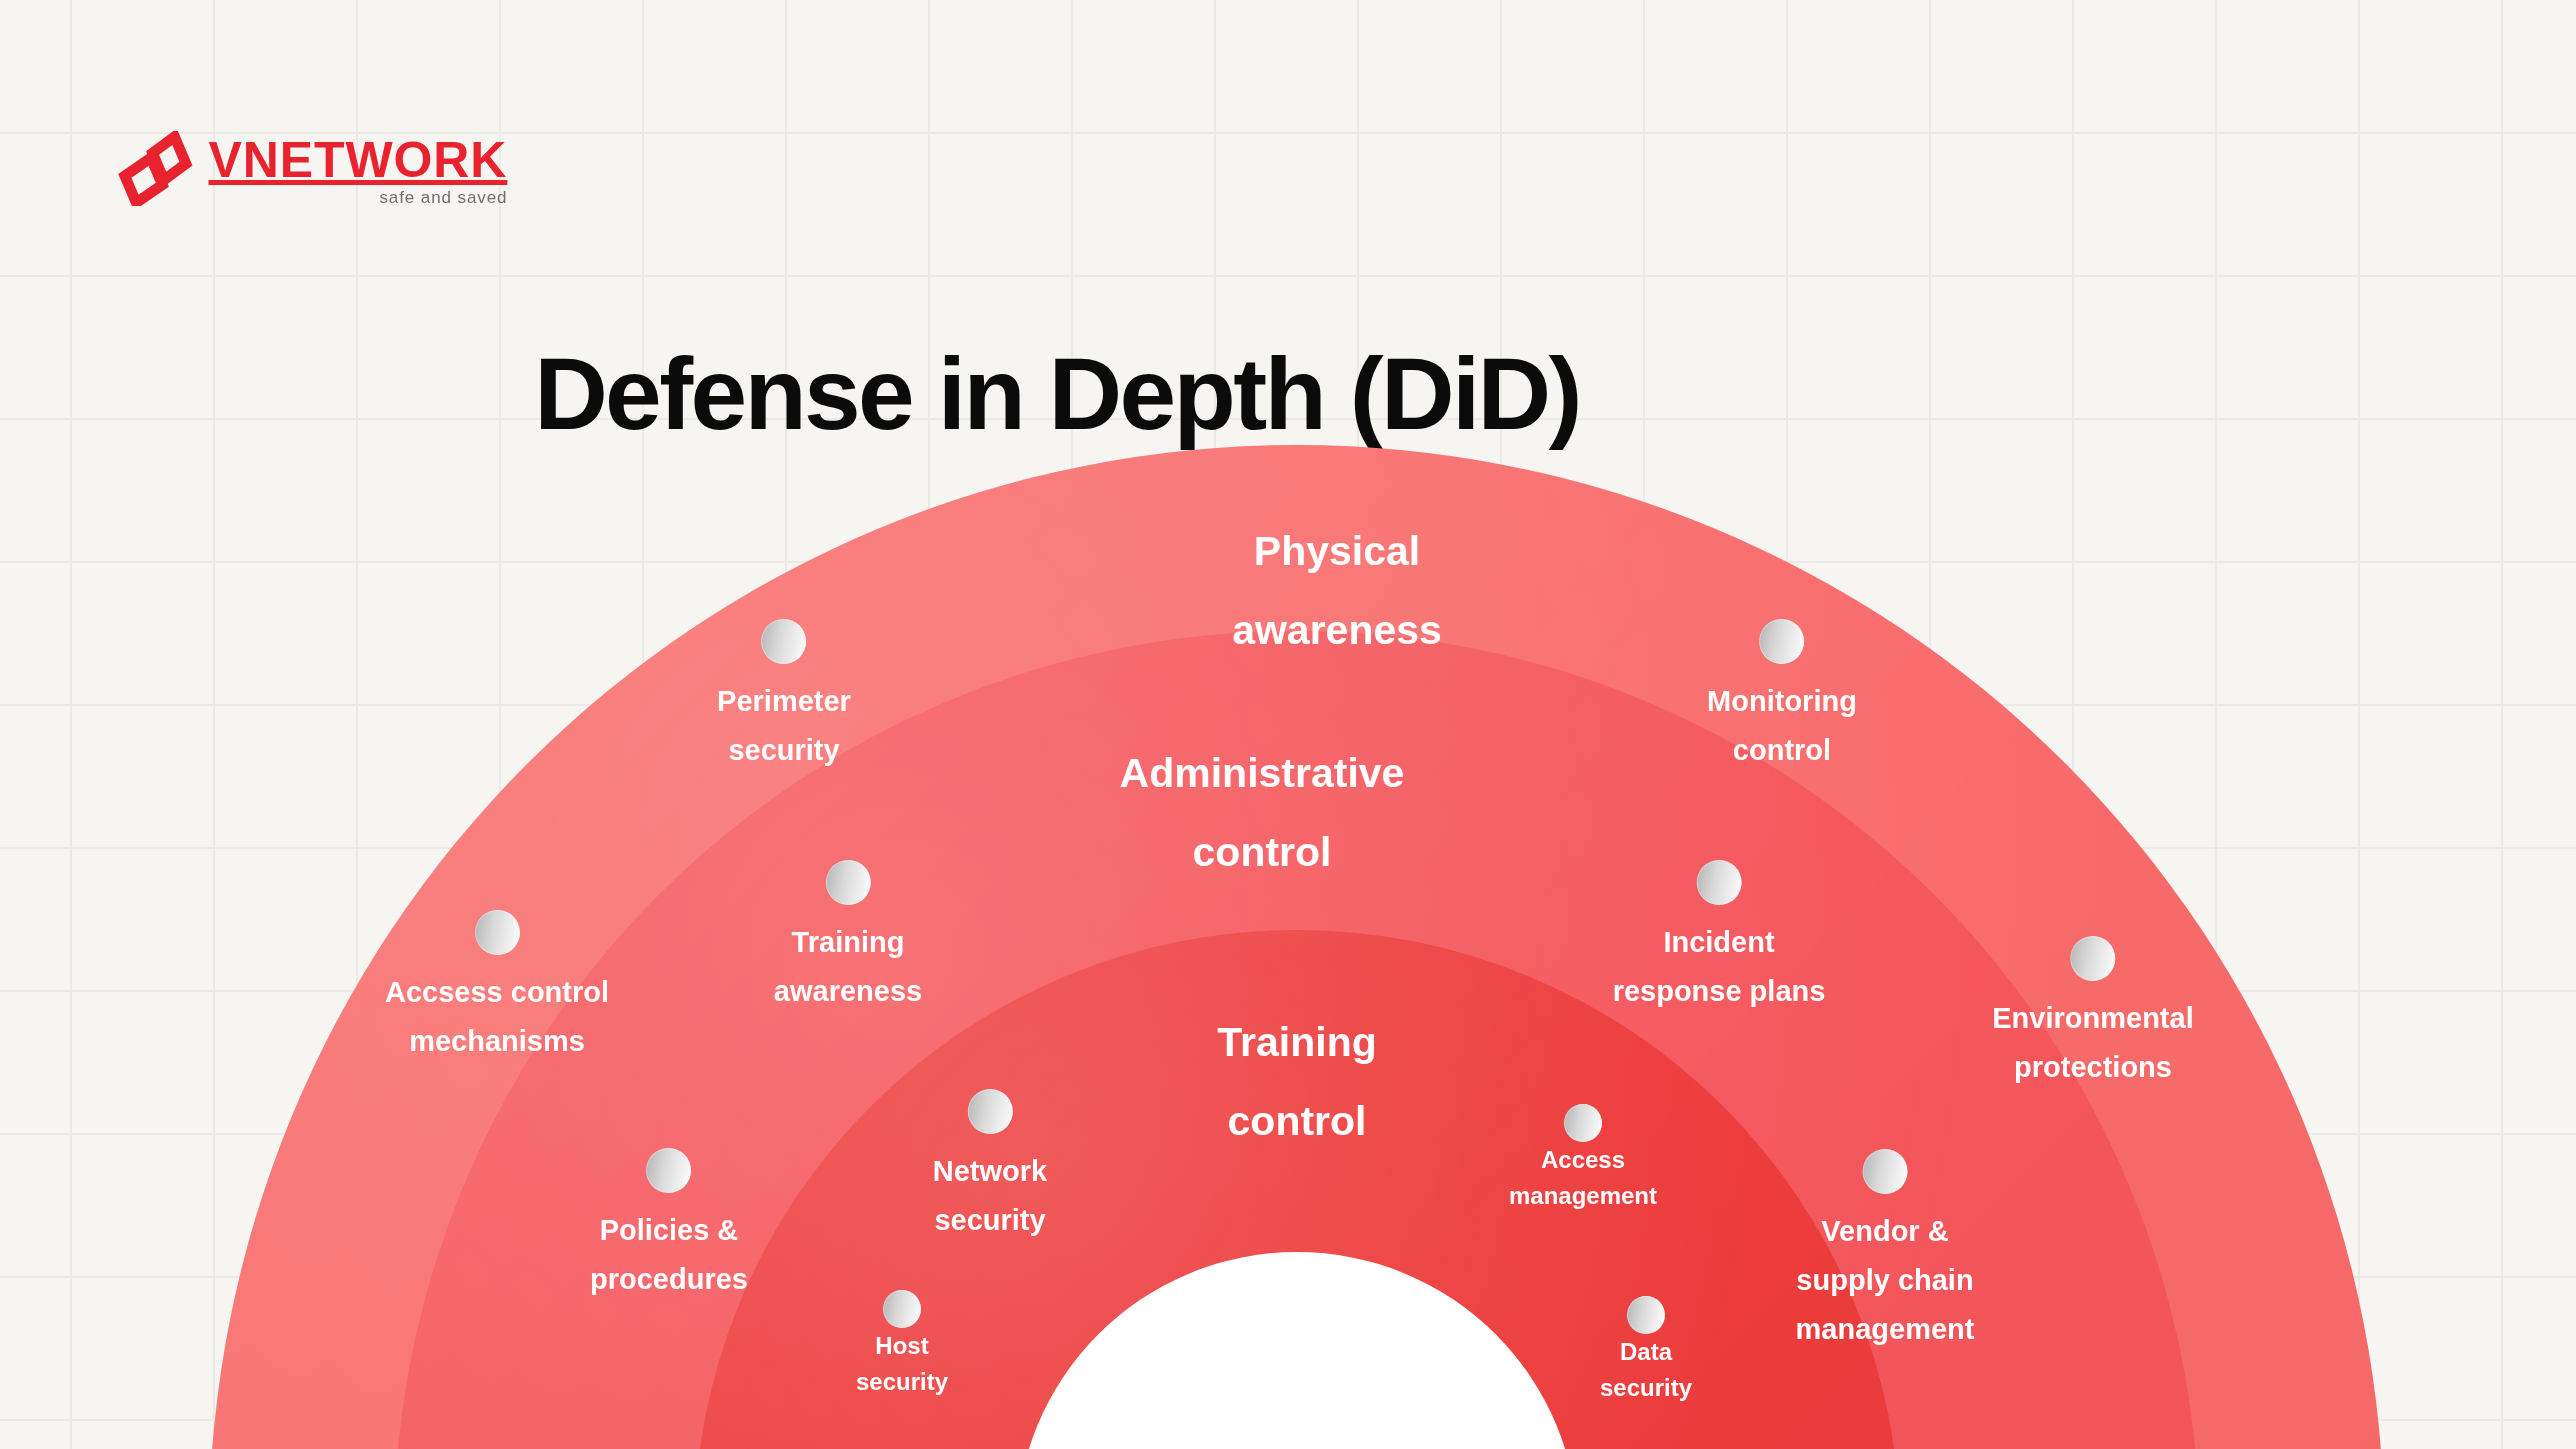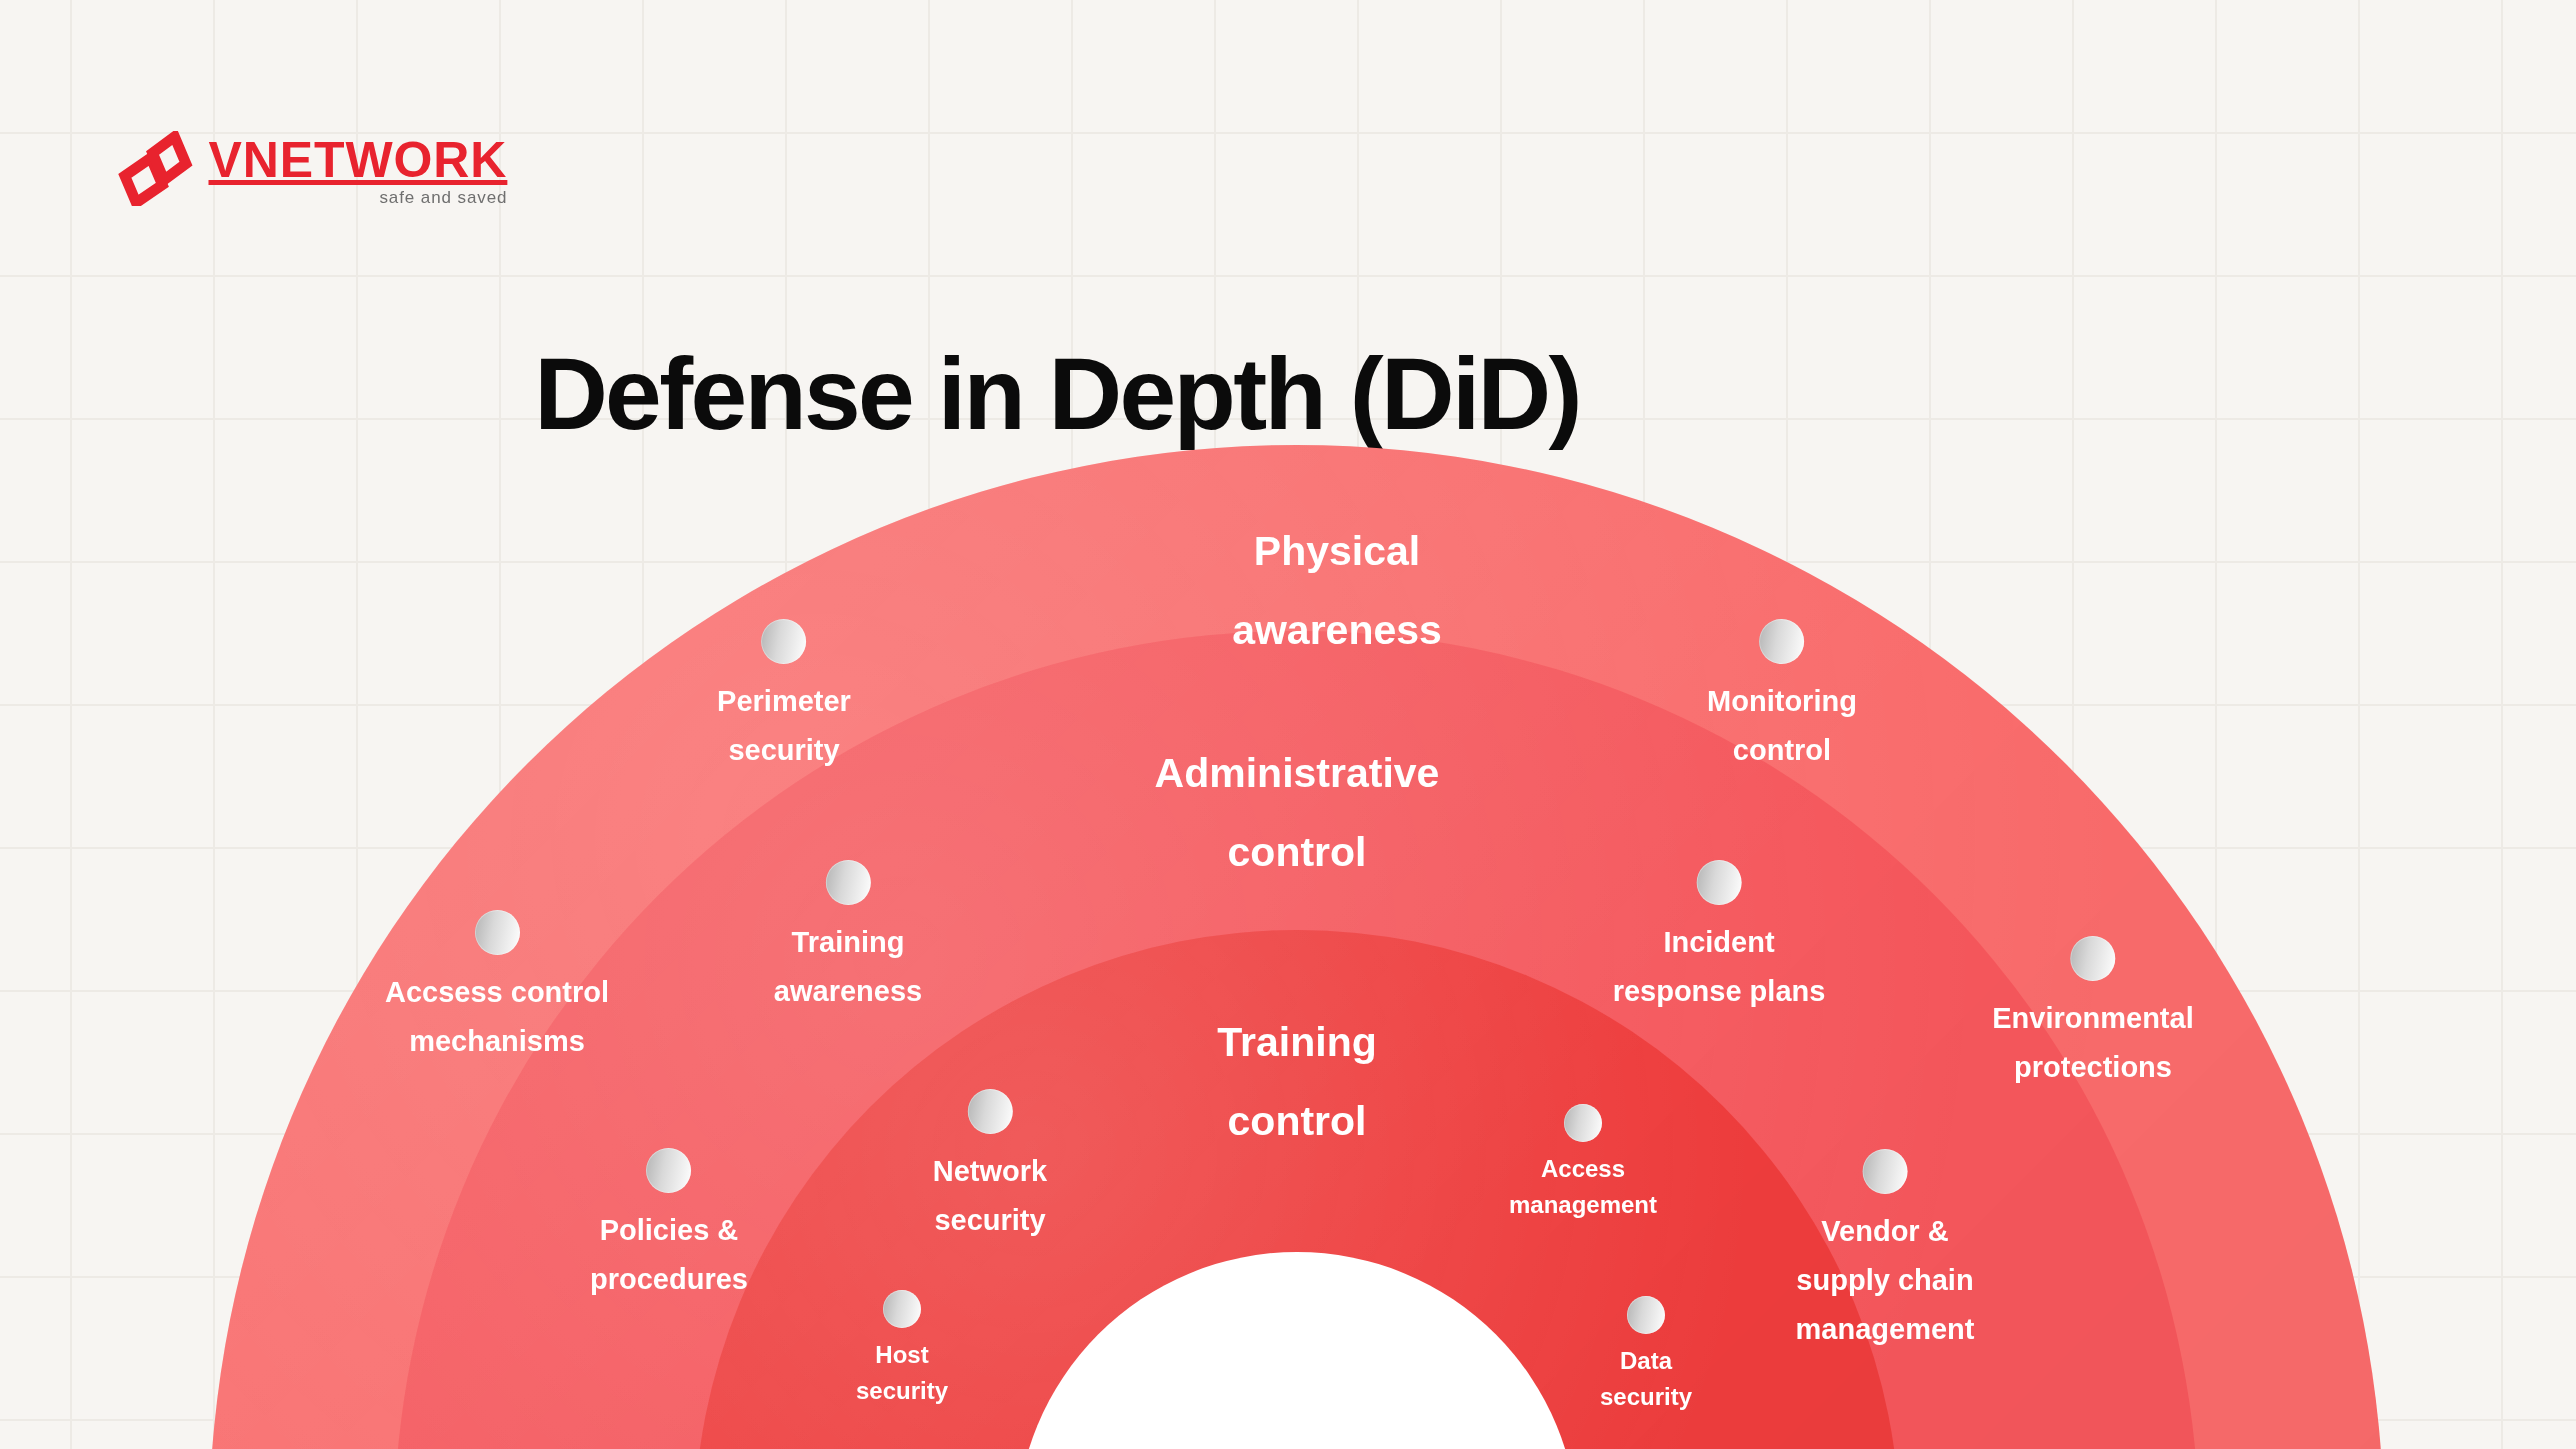--- a/index.html
+++ b/index.html
@@ -46,21 +46,21 @@
     border-radius:50%;
     background:linear-gradient(100deg,#b3b3b3 0%,#d9d9d9 40%,#ffffff 100%);
     box-shadow:inset 0 0 0 0.9px rgba(255,255,255,0.35);
   }
   .node.lg .dot{width:45px;height:45px;}
   .node.sm .dot{width:38px;height:38px;}
   .node-label{
     color:#ffffff;font-weight:700;text-align:center;white-space:nowrap;
   }
   .node.lg .node-label{font-size:29px;line-height:49px;margin-top:12.5px;}
-  .node.sm .node-label{font-size:24px;line-height:36px;margin-top:9px;}
+  .node.sm .node-label{font-size:24px;line-height:36px;}
 </style>
 </head>
 <body>
 
 <div id="stage">
 
   <div class="logo">
     <svg class="logo-icon" viewBox="0 0 100 92" aria-hidden="true">
       <g fill="none" stroke="#e8232e" stroke-width="13" stroke-linejoin="miter">
         <path d="M13 55 L45 33 L59 66 L27 88 Z"></path>
@@ -83,21 +83,21 @@
   </div>
   <div class="ring" id="ring-2" style="z-index: 3; left: 694px; top: 930px; height: 1206px; width: 1206px; background-color: rgb(238, 61, 61);">
     <div class="ring-shade"></div>
   </div>
   <div class="hole" id="hole" style="z-index: 5; left: 1016px; top: 1252px; height: 562px; width: 562px; background-color: rgb(255, 255, 255);"></div>
 
   <div class="ring-title" id="ring-title-0" style="left: 1297px; top: 512px; margin-left: 40px;">
     <span>Physical</span><br>
     <span>awareness</span>
   </div>
-  <div class="ring-title" id="ring-title-1" style="left: 1297px; top: 734px;">
+  <div class="ring-title" id="ring-title-1" style="left: 1262px; top: 734px;">
     <span>Administrative</span><br>
     <span>control</span>
   </div>
   <div class="ring-title" id="ring-title-2" style="left: 1297px; top: 1003px;">
     <span>Training</span><br>
     <span>control</span>
   </div>
 
   <div id="nodes">
       <div class="node lg" style="left: 784px; top: 619px;">

